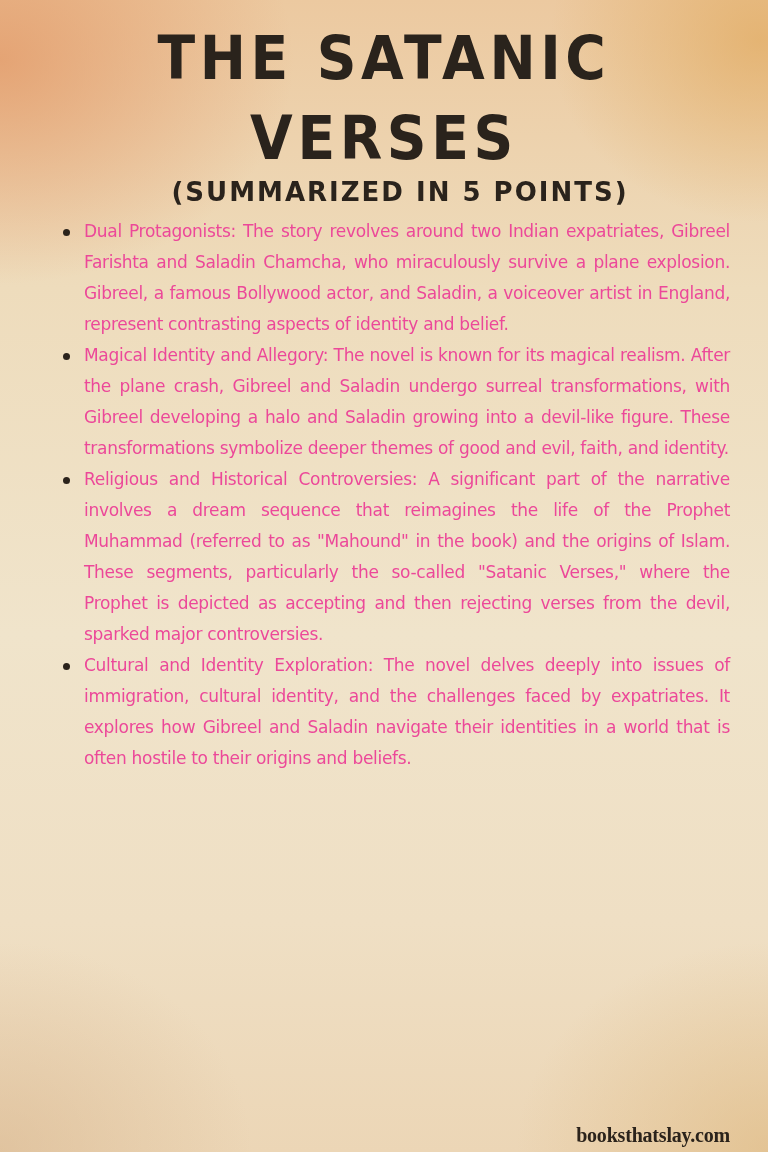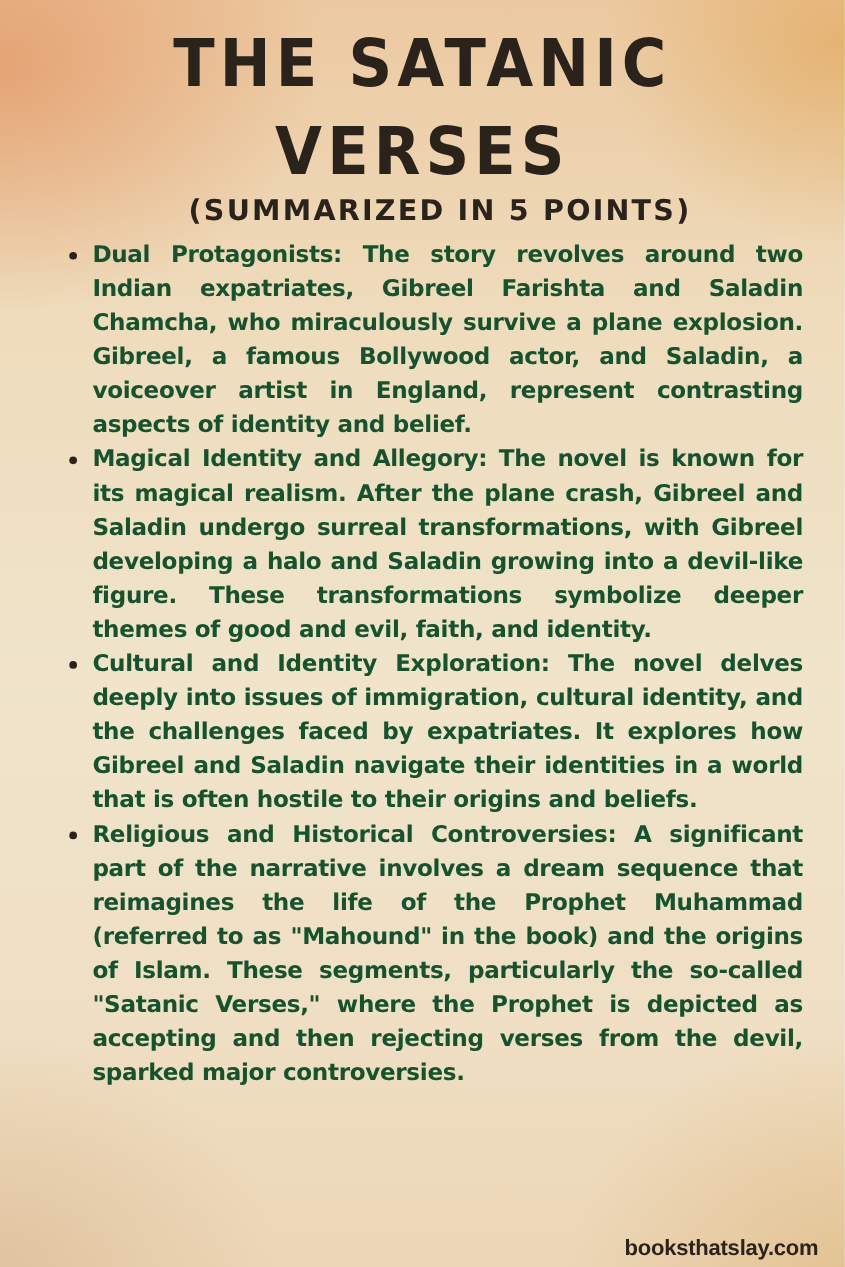--- a/index.html
+++ b/index.html
@@ -34,36 +34,36 @@
     color: #2a231c;
     padding-left: 16px;
   }
   .points {
     position: absolute; left: 84px; width: 646px; top: 216px;
     margin: 0; padding: 0; list-style: none;
   }
   .point {
     position: relative;
     font-family: "DejaVu Sans", sans-serif;
-    font-weight: bold;
-    font-size: 21px;
+    font-weight: normal;
+    font-size: 17px;
     line-height: 31px;
     text-align: justify;
     letter-spacing: -0.3px;
     word-spacing: 0px;
-    color: #14532d;
+    color: #ec4899;
   }
   .bullet {
     position: absolute; left: -21px; top: 13px;
     width: 7px; height: 7px; border-radius: 50%;
     background: #2b231b;
   }
   .footer {
-    position: absolute; right: 24px; top: 1121px;
-    font-family: Liberation Sans, sans-serif;
+    position: absolute; right: 38px; top: 1121px;
+    font-family: Liberation Serif, serif;
     font-weight: bold;
     font-size: 20px; line-height: 28px;
     color: #2b231b;
     letter-spacing: -0.2px;
     text-align: right;
   }
 </style>
 </head>
 <body>
 
@@ -80,23 +80,23 @@
     <span>Dual Protagonists:</span>
     <span>The story revolves around two Indian expatriates, Gibreel Farishta and Saladin Chamcha, who miraculously survive a plane explosion. Gibreel, a famous Bollywood actor, and Saladin, a voiceover artist in England, represent contrasting aspects of identity and belief.</span>
   </li>
   <li class="point">
     <span class="bullet"></span>
     <span>Magical Identity and Allegory:</span>
     <span>The novel is known for its magical realism. After the plane crash, Gibreel and Saladin undergo surreal transformations, with Gibreel developing a halo and Saladin growing into a devil-like figure. These transformations symbolize deeper themes of good and evil, faith, and identity.</span>
   </li>
   <li class="point">
     <span class="bullet"></span>
-    <span>Cultural and Identity Exploration:</span>
-    <span>The novel delves deeply into issues of immigration, cultural identity, and the challenges faced by expatriates. It explores how Gibreel and Saladin navigate their identities in a world that is often hostile to their origins and beliefs.</span>
+    <span>Religious and Historical Controversies:</span>
+    <span>A significant part of the narrative involves a dream sequence that reimagines the life of the Prophet Muhammad (referred to as "Mahound" in the book) and the origins of Islam. These segments, particularly the so-called "Satanic Verses," where the Prophet is depicted as accepting and then rejecting verses from the devil, sparked major controversies.</span>
   </li>
   <li class="point">
     <span class="bullet"></span>
-    <span>Religious and Historical Controversies:</span>
-    <span>A significant part of the narrative involves a dream sequence that reimagines the life of the Prophet Muhammad (referred to as "Mahound" in the book) and the origins of Islam. These segments, particularly the so-called "Satanic Verses," where the Prophet is depicted as accepting and then rejecting verses from the devil, sparked major controversies.</span>
+    <span>Cultural and Identity Exploration:</span>
+    <span>The novel delves deeply into issues of immigration, cultural identity, and the challenges faced by expatriates. It explores how Gibreel and Saladin navigate their identities in a world that is often hostile to their origins and beliefs.</span>
   </li>
 </ul>
 
 <div class="footer">booksthatslay.com</div>
 
 </body></html>

